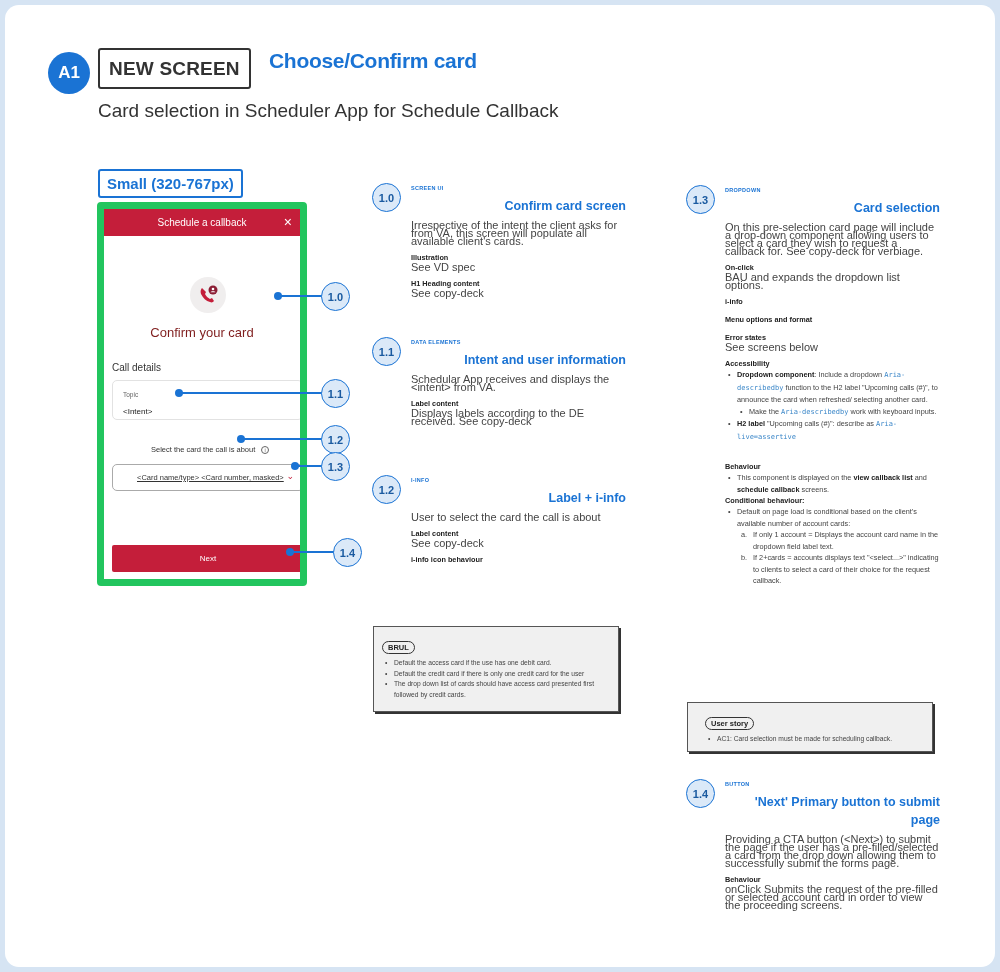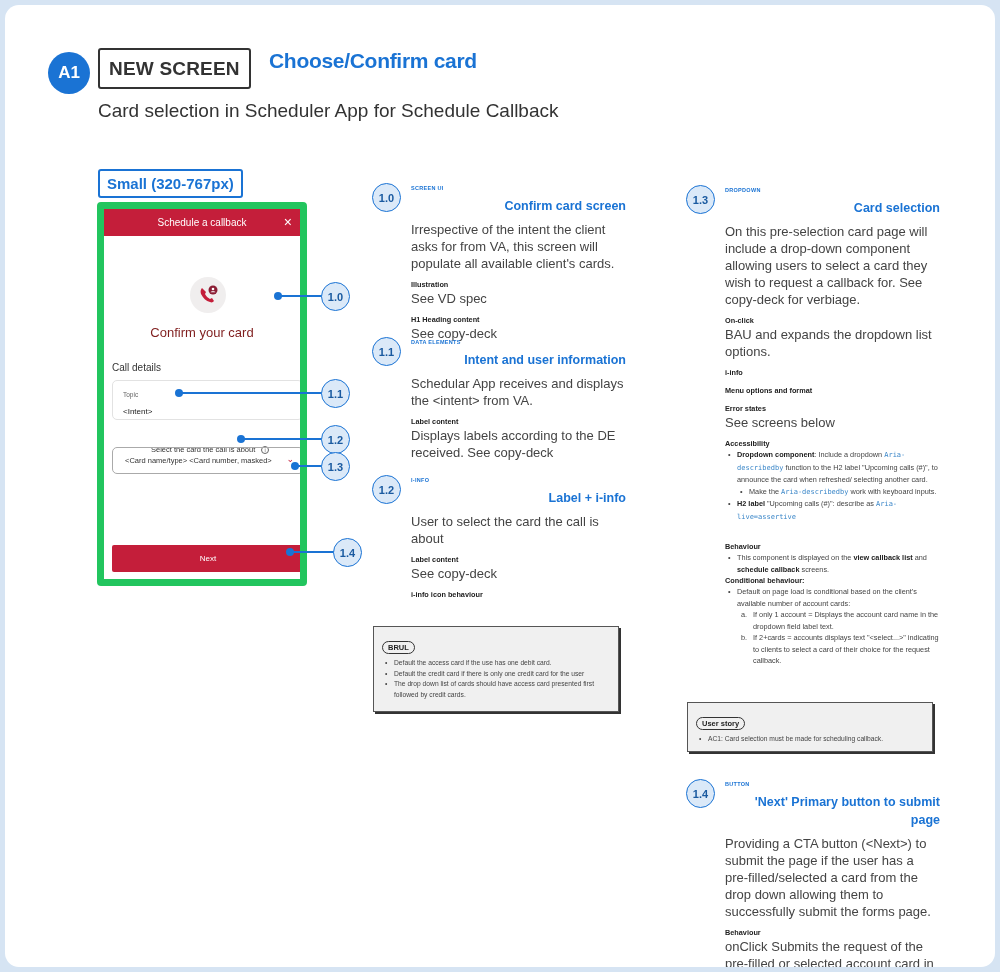--- a/index.html
+++ b/index.html
@@ -21,35 +21,35 @@
   .phone-header { position: absolute; left: 0; top: 0; width: 100%; height: 27px; background: #c41e3a; color: #fff; font-size: 10px; display: flex; align-items: center; justify-content: center; }
   .phone-close { position: absolute; right: 8px; top: 5px; color: #fff; font-size: 14px; line-height: 16px; cursor: pointer; }
   .illus { position: absolute; left: 86px; top: 68px; width: 36px; height: 36px; border-radius: 50%; background: #f0eeee; display: flex; align-items: center; justify-content: center; }
   .phone-h1 { position: absolute; left: 0; width: 100%; top: 116px; text-align: center; font-size: 13px; color: #7f1d1d; }
   .call-details { position: absolute; left: 8px; top: 153px; font-size: 10px; color: #333; }
   .topic-box { position: absolute; left: 8px; top: 171px; width: 191px; height: 40px; border: 1px solid #e2e2e2; border-radius: 5px; }
   .topic-label { position: absolute; left: 10px; top: 10px; font-size: 6.5px; color: #666; }
   .topic-value { position: absolute; left: 10px; top: 20px; font-size: 8px; color: #222; margin-top: 6px; }
   .select-label { position: absolute; left: 8px; top: 236px; font-size: 7.5px; color: #333; display: flex; align-items: center; gap: 6px; margin-left: 39px; }
   .info-icon { width: 8px; height: 8px; border: 0.8px solid #666; border-radius: 50%; font-size: 5.5px; display: inline-flex; align-items: center; justify-content: center; color: #666; cursor: pointer; }
-  .dropdown { position: absolute; left: 8px; top: 238px; width: 192px; height: 27px; border: 1px solid #aaa; border-radius: 5px; font-size: 7.5px; color: #333; display: flex; align-items: center; padding-left: 12px; cursor: pointer; }
+  .dropdown { position: absolute; left: 8px; top: 255px; width: 192px; height: 27px; border: 1px solid #aaa; border-radius: 5px; font-size: 7.5px; color: #333; display: flex; align-items: center; padding-left: 24px; cursor: pointer; text-decoration: underline; }
   .dropdown-chev { position: absolute; right: 9px; top: 6px; color: #c41e3a; font-size: 9px; }
   .next-btn { position: absolute; left: 8px; top: 336px; width: 192px; height: 27px; background: #c41e3a; color: #fff; font-size: 8px; border-radius: 2px; display: flex; align-items: center; justify-content: center; cursor: pointer; }
 
   
   .callout { width: 29px; height: 29px; border-radius: 50%; border: 1.5px solid #1a73d4; background: #dbe9f8; color: #1a5aa0; font-size: 11px; font-weight: bold; display: flex; align-items: center; justify-content: center; }
   .line { height: 2px; background: #1a73d4; }
   .dot { width: 8px; height: 8px; border-radius: 50%; background: #1a73d4; }
 
   
   .spec { width: 215px; }
   .spec .badge { position: absolute; left: -39px; top: -2px; width: 29px; height: 29px; }
   .kicker { font-size: 5.5px; font-weight: bold; color: #1a73d4; letter-spacing: 0.3px; }
   .spec-title { font-size: 12.5px; font-weight: bold; color: #1a73d4; margin-top: 6px; line-height: 18px; text-align: right; }
-  .body { font-size: 13px; color: #444; line-height: 17px; margin-top: 6px; }
+  .body { font-size: 11px; color: #444; line-height: 8px; margin-top: 6px; }
   .sub { font-size: 7.3px; font-weight: bold; color: #222; margin-top: 7px; line-height: 11px; }
   .sub + .body { margin-top: 0; }
   ul.b { list-style: none; font-size: 7.3px; color: #444; line-height: 11.5px; }
   ul.b > li { position: relative; padding-left: 12px; }
   ul.b > li::before { content: "•"; position: absolute; left: 3px; }
   ul.b ul.b > li { padding-left: 12px; }
   ol.a { list-style: none; padding-left: 4px; }
   ol.a li { position: relative; padding-left: 12px; }
   .code { font-family: "DejaVu Sans Mono", monospace; color: #3a86c8; font-size: 7px; }
   strong { color: #222; }
@@ -189,21 +189,21 @@
     <ul class="b">
       <li><span>Default on page load is conditional based on the client's available number of account cards:</span>
         <ol class="a">
           <li><span style="position:absolute;left:0;">a.</span><span>If only 1 account = Displays the account card name in the dropdown field label text.</span></li>
           <li><span style="position:absolute;left:0;">b.</span><span>If 2+cards = accounts displays text "&lt;select...&gt;" indicating to clients to select a card of their choice for the request callback.</span></li>
         </ol>
       </li>
     </ul>
   </div>
 
-  <div class="abs note" style="left:682px; top:697px; width:246px; height:50px; padding:9px 8px;">
+  <div class="abs note" style="left:682px; top:697px; width:246px; height:50px; padding:9px 17px;">
     <span class="pill">User story</span>
     <ul class="b">
       <li>AC1: Card selection must be made for scheduling callback.</li>
     </ul>
   </div>
 
   <div class="abs spec" style="left:720px; top:776px;">
     <div class="callout badge">1.4</div>
     <div class="kicker">BUTTON</div>
     <div class="spec-title">'Next' Primary button to submit page</div>

